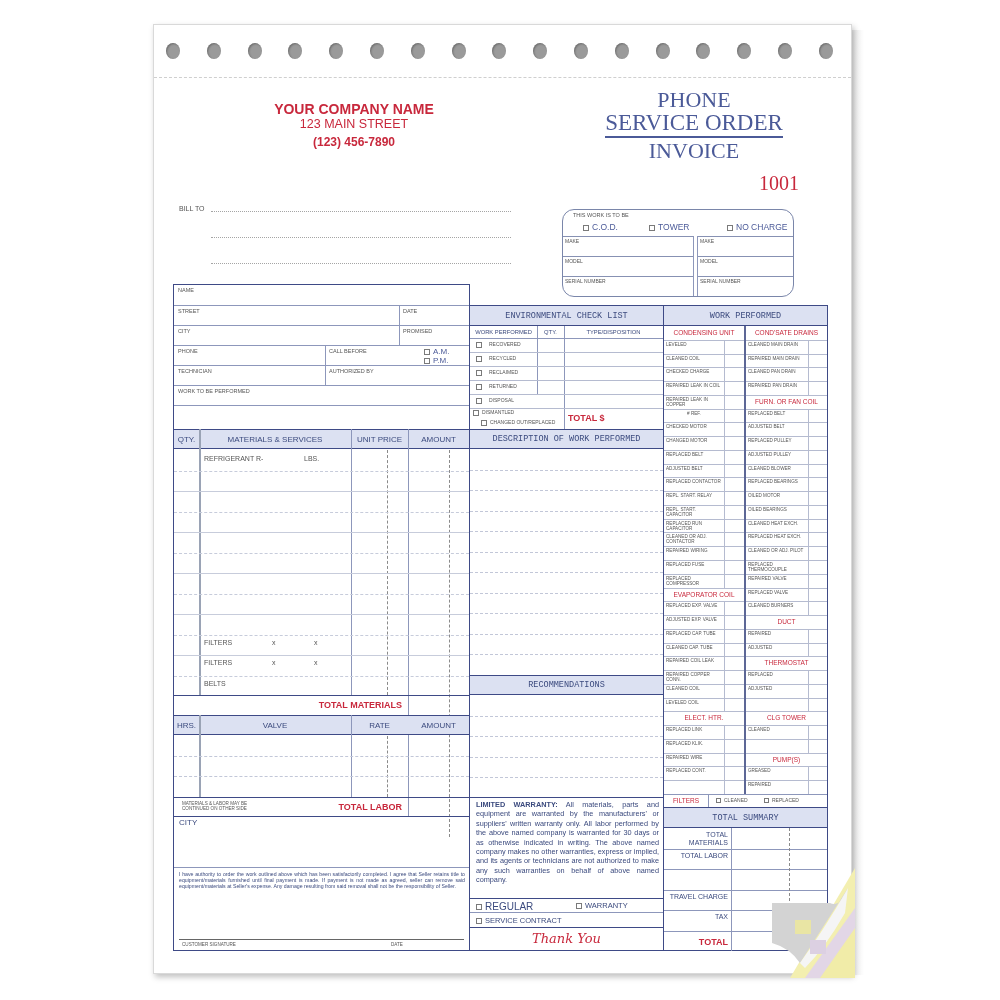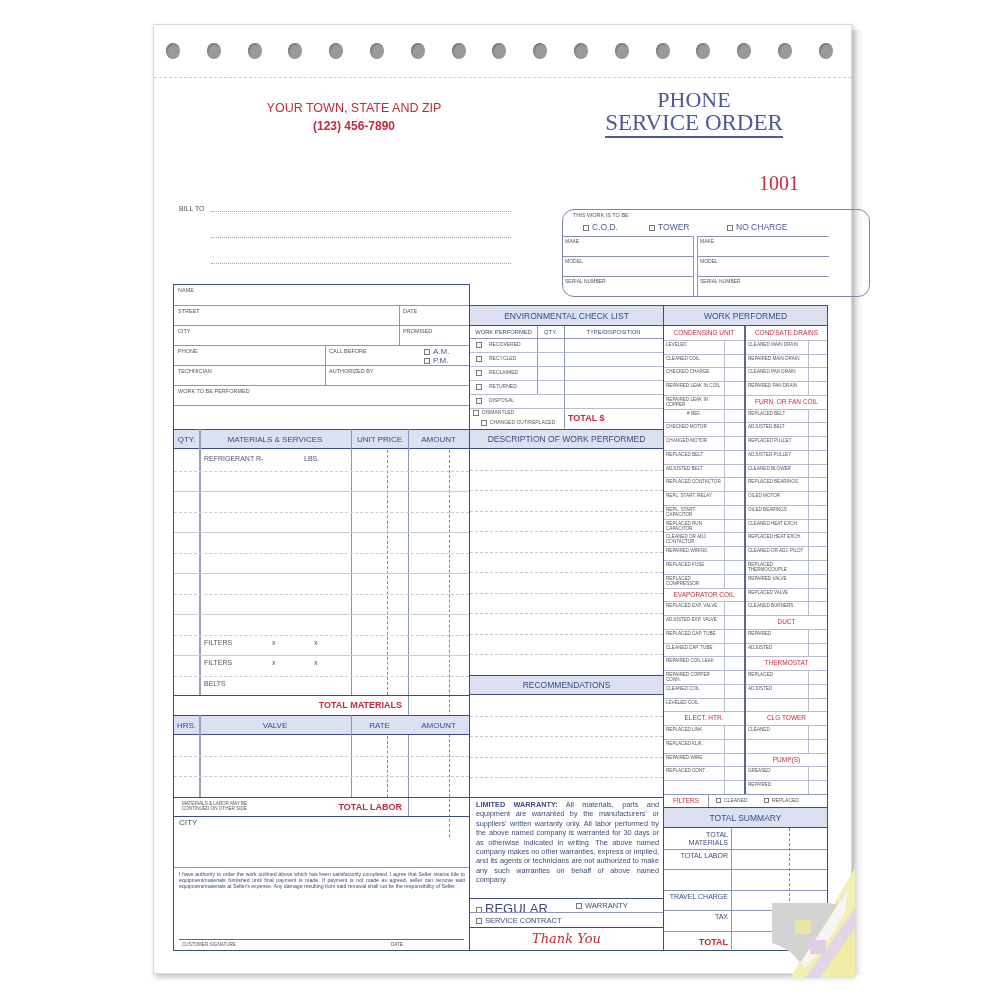--- a/index.html
+++ b/index.html
@@ -24,35 +24,35 @@
 
   .title { left: 440px; top: 64px; width: 200px; text-align: center; font-family: "Liberation Serif", serif; color: #4b5a98; }
   .title .t1 { font-size: 22px; line-height: 22px; }
   .title .t2 { font-size: 23px; line-height: 24px; border-bottom: 2px solid #4b5a98; display: inline-block; padding-bottom: 1px; }
   .title .t3 { font-size: 22px; line-height: 26px; }
   .number { left: 605px; top: 147px; font-family: "Liberation Serif", serif; font-size: 20px; color: #c8283c; }
 
   .billto-label { left: 25px; top: 180px; font-size: 7px; color: #555; }
   .dotline { position: absolute; border-top: 1px dotted #a5a5a5; }
 
-  .workbox { left: 408px; top: 184px; width: 308px; height: 88px; border: 1px solid #7a86aa; border-radius: 12px; overflow: hidden; }
+  .workbox { left: 408px; top: 184px; width: 232px; height: 88px; border: 1px solid #7a86aa; border-radius: 12px; overflow: hidden; }
   .workbox .hdr { font-size: 5.5px; color: #555; position: absolute; left: 10px; top: 2px; }
   .workbox .opts { position: absolute; top: 12px; left: 0; width: 100%; font-size: 8.5px; color: #4b5a98; }
   .workbox .opts span { position: absolute; }
   .workbox .grid { position: absolute; left: 0; top: 26px; width: 100%; }
   .workbox .cell { position: absolute; font-size: 5px; color: #555; border-top: 1px solid #8791b3; padding: 1px 2px; height: 20px; }
 
   .lbl { position: absolute; font-size: 5.5px; color: #555; text-transform: uppercase; }
   .hline { position: absolute; height: 0; border-top: 1px solid #8d97bb; }
   .vline { position: absolute; width: 0; border-left: 1px solid #8d97bb; }
   .dash-h { position: absolute; height: 0; border-top: 1px dashed #c2c7d8; }
   .dash-v { position: absolute; width: 0; border-left: 1px dashed #8a8a8a; }
   .box { position: absolute; border: 1.5px solid #3e4a86; }
   .band { position: absolute; background: #dce1f2; border-top: 1px solid #3e4a86; border-bottom: 1px solid #3e4a86;
-          display: flex; align-items: center; justify-content: center; font-size: 8.5px; color: #3b4a7e; }
+          display: flex; align-items: center; justify-content: center; font-size: 8.5px; color: #3b4a7e; font-family: Liberation Mono, monospace; }
   .hdrcell { position: absolute; display: flex; align-items: center; justify-content: center; font-size: 8px; color: #3b4a7e; }
   .cb { display: inline-block; width: 6px; height: 6px; border: 0.8px solid #7a7a7a; vertical-align: middle; margin-right: 3px; }
   .sm { font-size: 5.5px; color: #555; }
   .tiny { font-size: 4.6px; color: #555; line-height: 5px; text-transform: uppercase; }
   .sect { position: absolute; font-size: 6.5px; color: #c8283c; text-align: center; }
   .total-red { font-weight: bold; color: #c8283c; font-size: 9px; }
 
   .curl { position: absolute; left: 770px; top: 868px; width: 85px; height: 110px; }
   .thanks { font-family: "DejaVu Serif", serif; font-style: italic; color: #c8283c; font-size: 13px; }
 </style>
@@ -78,27 +78,29 @@
       <div class="hole" style="left:460.79999999999995px;"></div>
       <div class="hole" style="left:501.59999999999997px;"></div>
       <div class="hole" style="left:542.4px;"></div>
       <div class="hole" style="left:583.1999999999999px;"></div>
       <div class="hole" style="left:624px;"></div>
       <div class="hole" style="left:664.8px;"></div>
     </div>
   <div class="perf"></div>
 
   <div class="abs company">
-    <div class="line">YOUR TOWN, STATE AND ZIP</div>
+    <div class="name">YOUR COMPANY NAME</div>
+    <div class="line">123 MAIN STREET</div>
     <div class="phone">(123) 456-7890</div>
   </div>
 
   <div class="abs title">
     <div class="t1">PHONE</div>
     <div class="t2">SERVICE ORDER</div>
+    <div class="t3">INVOICE</div>
   </div>
   <div class="abs number">1001</div>
 
   <div class="abs billto-label">BILL TO</div>
   <div class="dotline" style="left:57px;top:186px;width:300px;"></div>
   <div class="dotline" style="left:57px;top:212px;width:300px;"></div>
   <div class="dotline" style="left:57px;top:238px;width:300px;"></div>
 
   <div class="abs workbox">
     <div class="hdr">THIS WORK IS TO BE</div>
@@ -254,21 +256,21 @@
       <div class="dash-h" style="left:316px;top:711px;width:193px;"></div>
       <div class="dash-h" style="left:316px;top:731.5px;width:193px;"></div>
       <div class="dash-h" style="left:316px;top:752px;width:193px;"></div>
     </div>
 
   <div class="hline" style="left:316px;top:772px;width:193px;border-color:#3e4a86;border-top-width:1.5px;"></div>
   <div class="abs" style="left:322px;top:775px;width:183px;font-size:7.3px;line-height:9.4px;color:#3b4a7e;text-align:justify;">
     <b>LIMITED WARRANTY:</b><span> All materials, parts and equipment are warranted by the manufacturers' or suppliers' written warranty only. All labor performed by the above named company is warranted for 30 days or as otherwise indicated in writing. The above named company makes no other warranties, express or implied, and its agents or technicians are not authorized to make any such warranties on behalf of above named company.</span>
   </div>
   <div class="hline" style="left:316px;top:873px;width:193px;border-color:#3e4a86;"></div>
-  <div class="abs" style="left:322px;top:876px;font-size:13px;color:#3b4a7e;text-align:right;"><i class="cb"></i><span>REGULAR</span></div>
+  <div class="abs" style="left:322px;top:876px;font-size:10px;color:#3b4a7e;text-align:right;"><i class="cb"></i><span>REGULAR</span></div>
   <div class="abs" style="left:422px;top:876px;font-size:7.5px;color:#3b4a7e;"><i class="cb"></i><span>WARRANTY</span></div>
   <div class="hline" style="left:316px;top:887px;width:193px;"></div>
   <div class="abs" style="left:322px;top:891px;font-size:7.5px;color:#3b4a7e;"><i class="cb"></i><span>SERVICE CONTRACT</span></div>
   <div class="hline" style="left:316px;top:902px;width:193px;border-color:#3e4a86;"></div>
   <div class="abs thanks" style="left:316px;top:906px;width:193px;text-align:center;">Thank You</div>
 
   <div class="box" style="left:509px;top:280px;width:165px;height:646px;"></div>
   <div class="band" style="left:510px;top:281px;width:163px;height:20px;border-top:none;">WORK PERFORMED</div>
   <div class="vline" style="left:590px;top:301px;height:468px;border-left-width:2px;border-color:#5d6796;"></div>
   <div id="wp-left">

